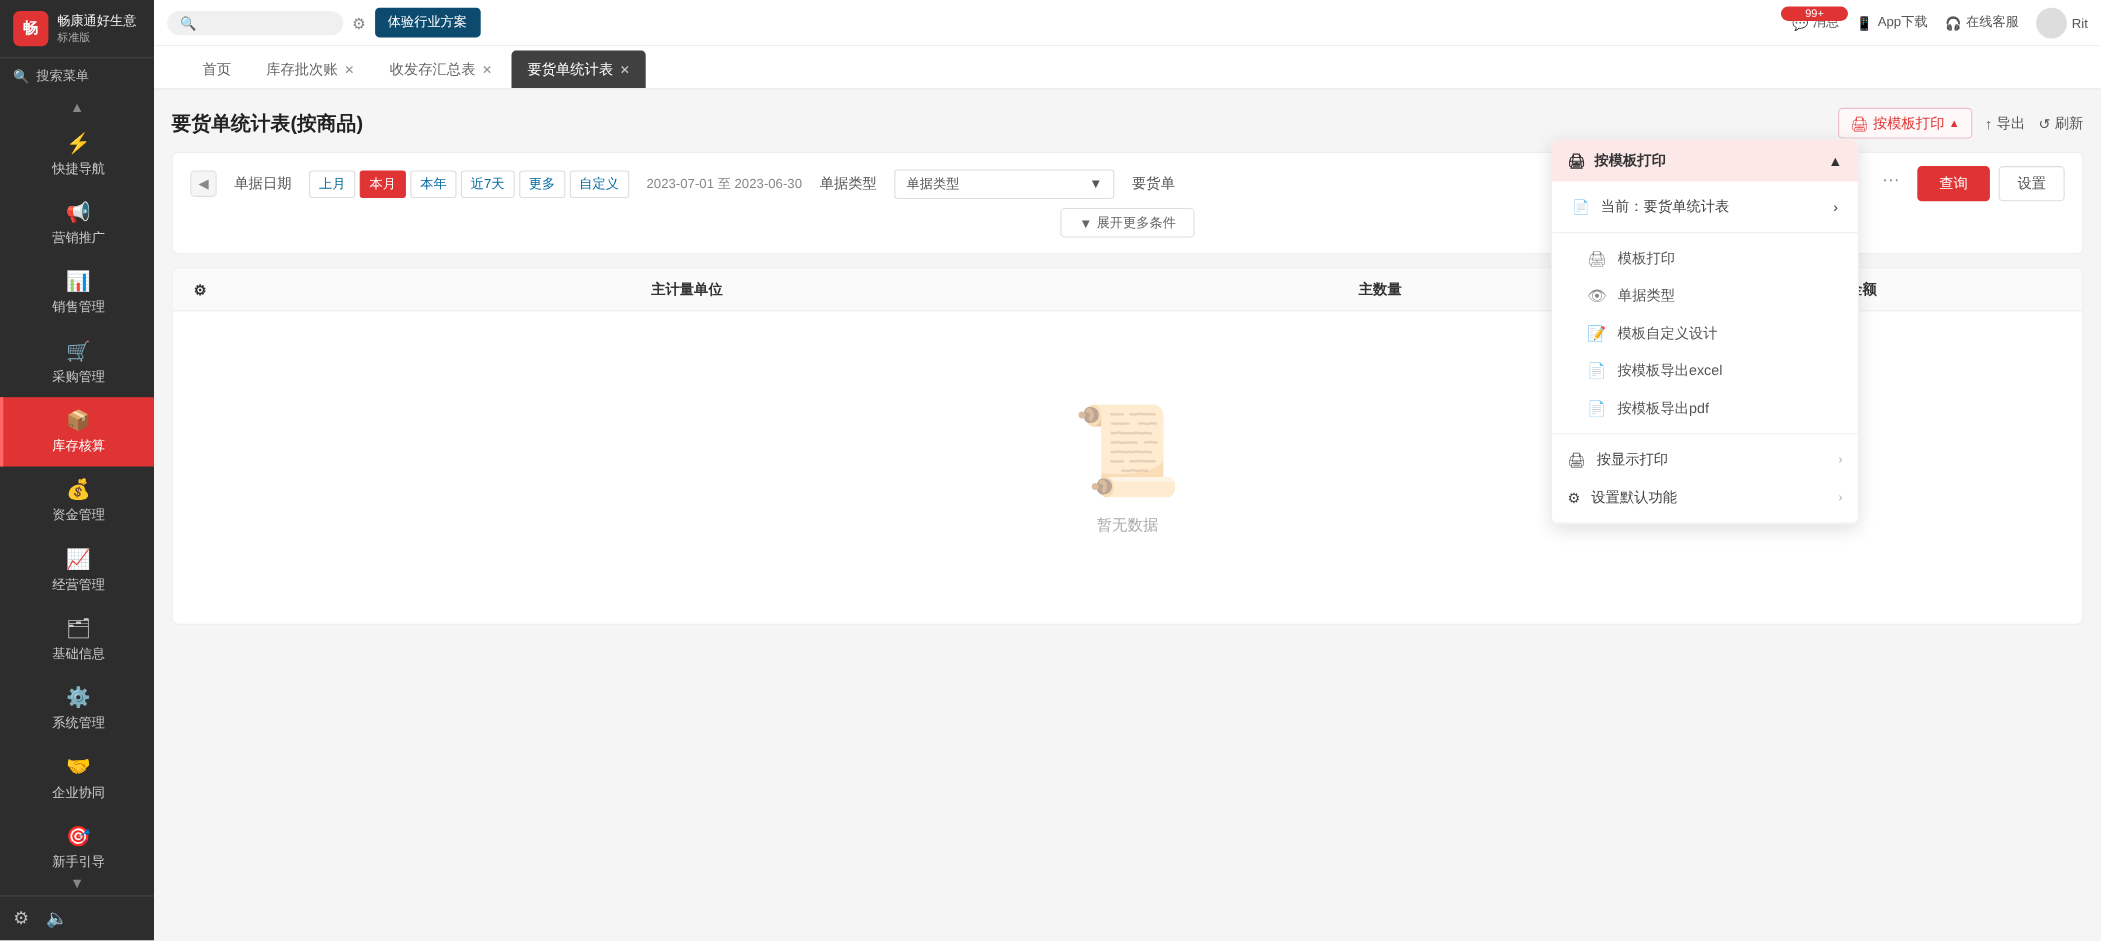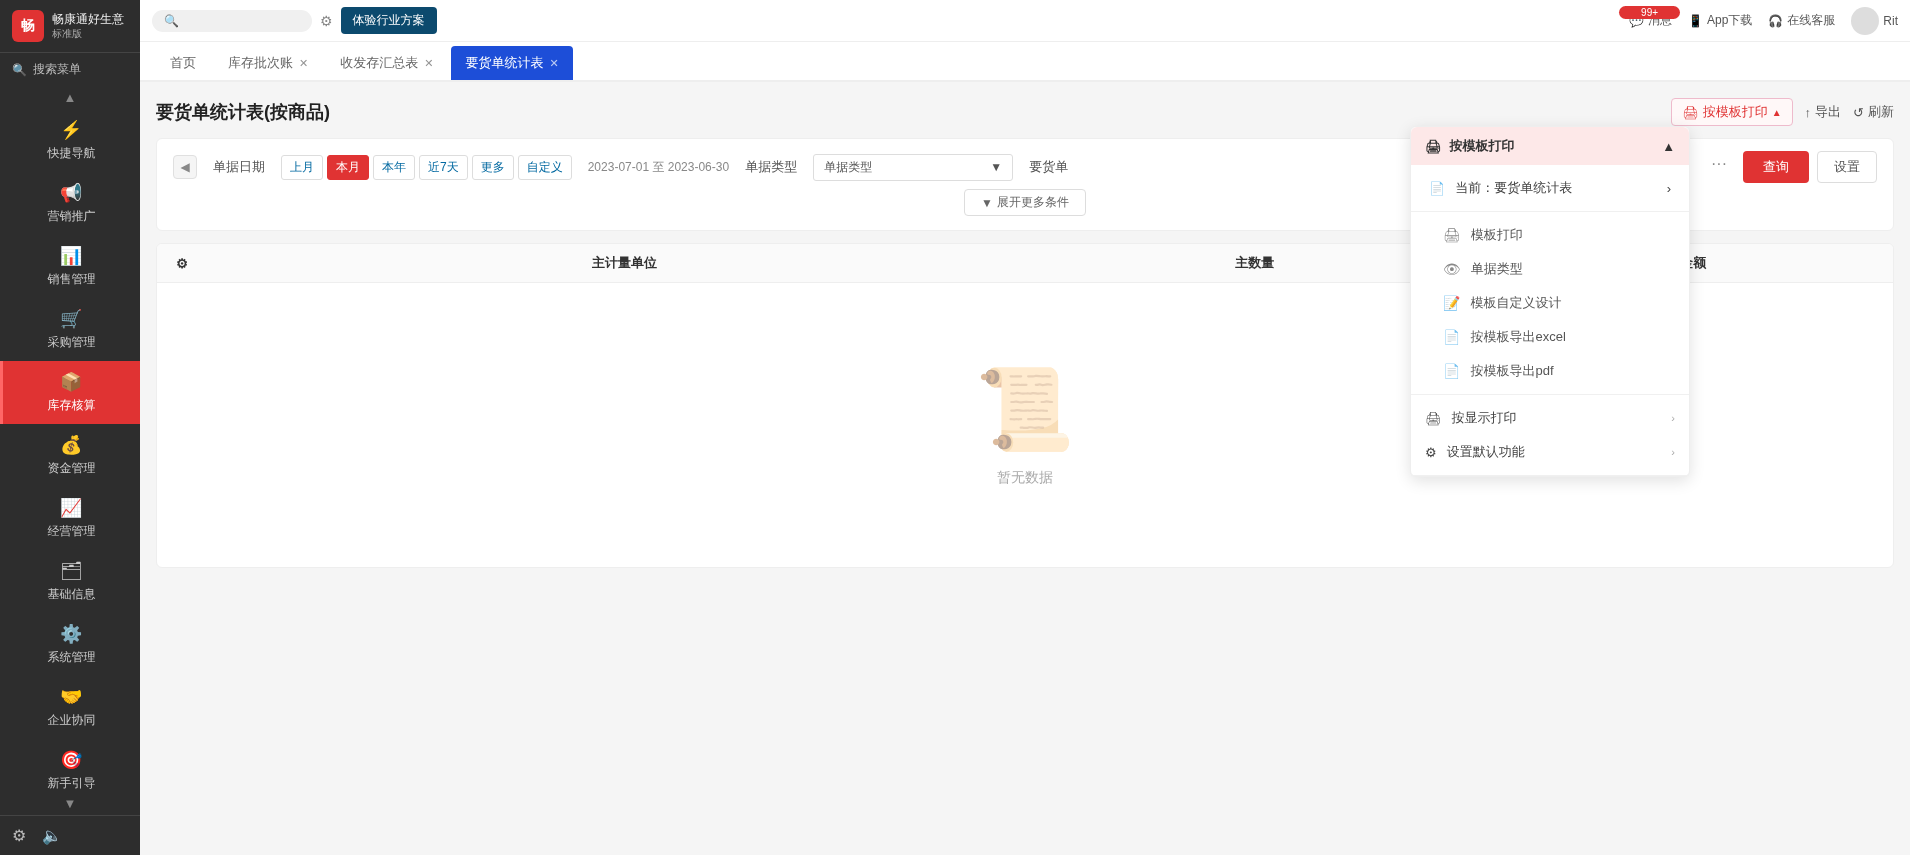--- a/index.html
+++ b/index.html
@@ -107,33 +107,33 @@
     .avatar-circle {
       width: 28px; height: 28px;
       background: #ddd; border-radius: 50%;
     }
 
     
     .tab-bar {
       height: 40px;
       background: #fff;
       display: flex; align-items: flex-end;
-      padding: 0 16px;
+      padding: 0 30px;
       border-bottom: 2px solid #eee;
       flex-shrink: 0;
       gap: 4px;
     }
     .tab {
       padding: 8px 14px;
       font-size: 13px; color: #666;
       cursor: pointer; border-radius: 4px 4px 0 0;
       display: flex; align-items: center; gap: 6px;
     }
     .tab.active {
-      background: #1d4ed8; color: #fff;
+      background: #404040; color: #fff;
     }
     .tab-close { font-size: 11px; opacity: 0.7; cursor: pointer; }
 
     
     .content {
       flex: 1; overflow: auto;
       background: #f5f5f5;
       padding: 16px;
       position: relative;
     }

